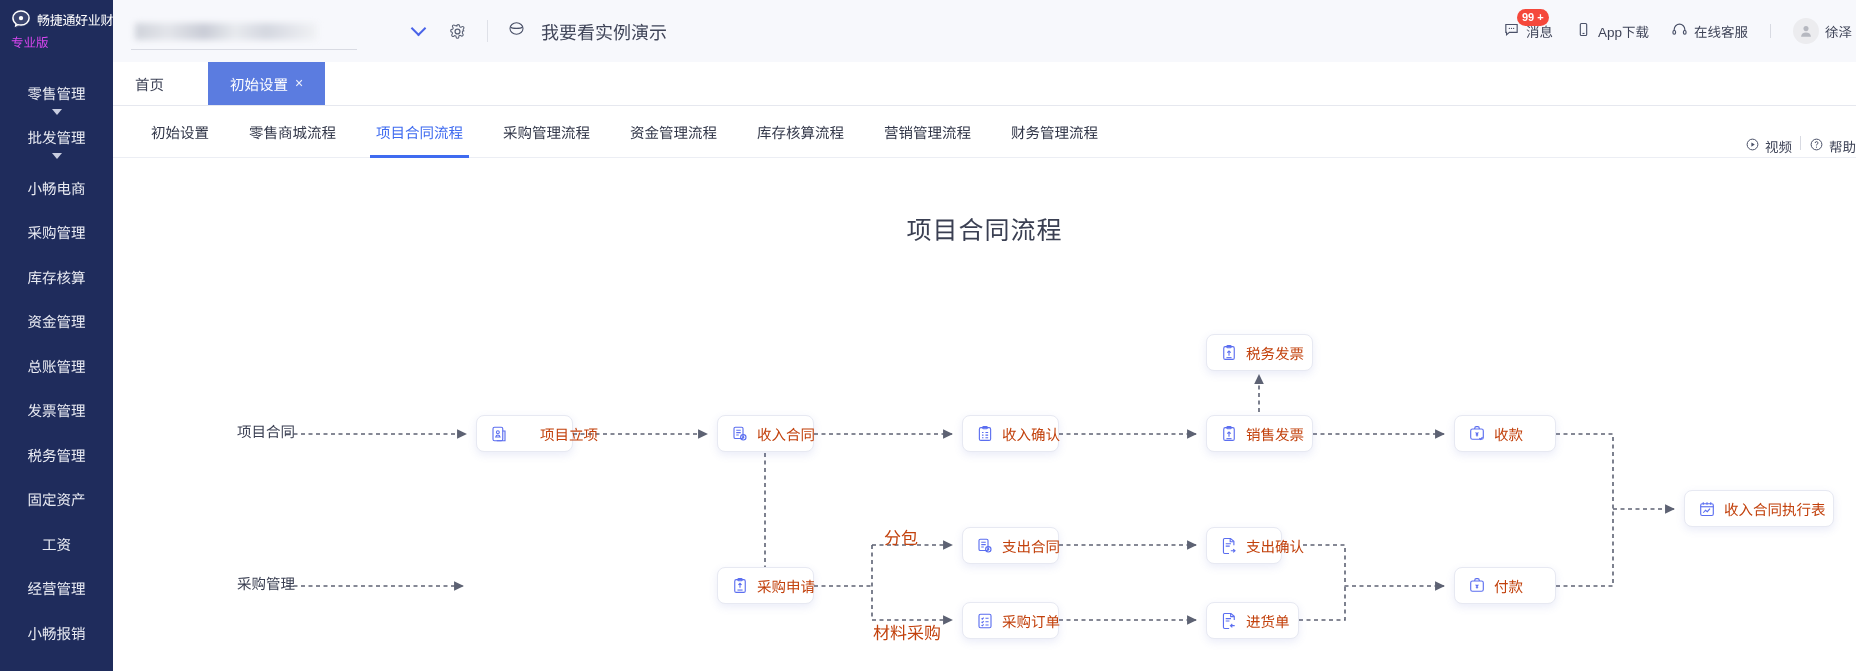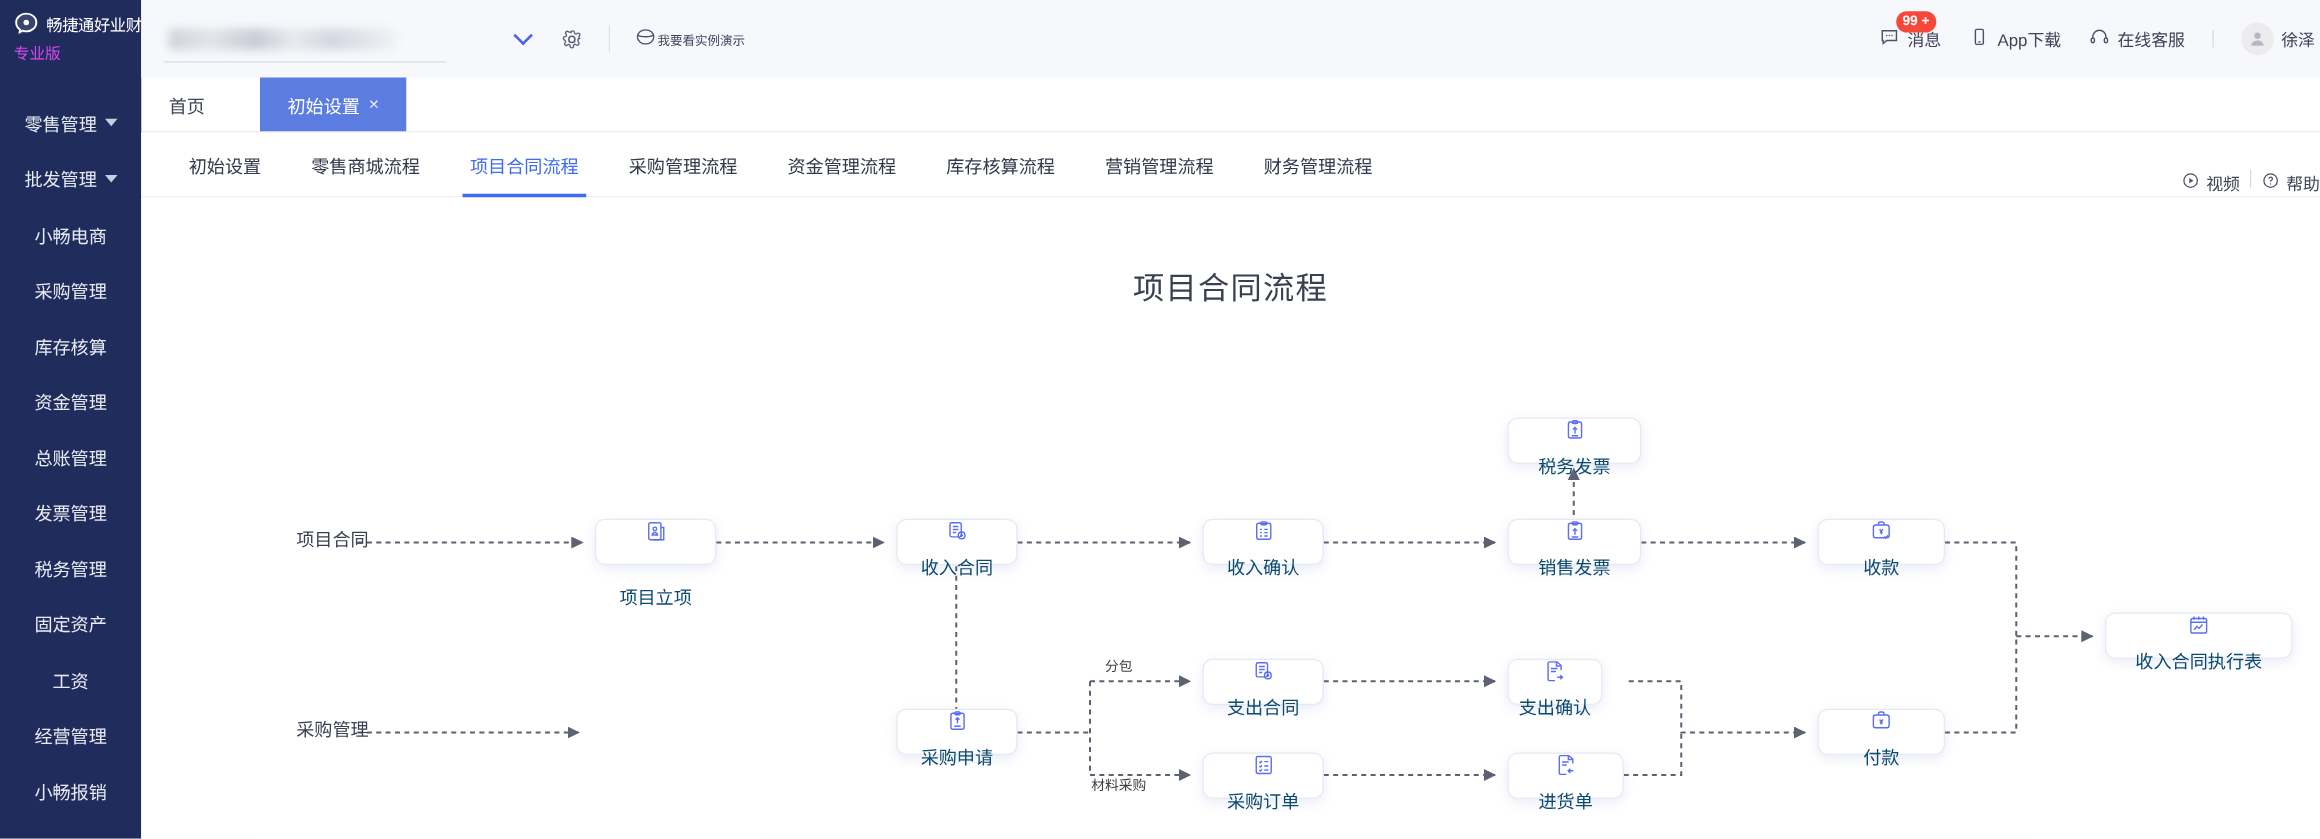--- a/index.html
+++ b/index.html
@@ -16,21 +16,21 @@
     flex: 0 0 113px; position: relative; overflow: hidden;
   }
   .logo-box { height: 62px; padding: 8px 0 0 10px; position: relative; }
   .logo-row { display: flex; align-items: center; gap: 5px; }
   .logo-mark { width: 22px; height: 22px; flex: 0 0 22px; }
   .logo-text { color: #ffffff; font-size: 13px; white-space: nowrap; letter-spacing: -0.3px; }
   .logo-sub { color: #d946ef; font-size: 12.5px; margin-top: 2px; padding-left: 1px; }
   .nav-list { padding-top: 14px; }
   .nav-item {
     height: 44.5px; display: flex; align-items: center; justify-content: center;
-    color: #e8eaf2; font-size: 14.5px; cursor: pointer; position: relative; gap: 6px;
+    color: #e8eaf2; font-size: 14.5px; cursor: pointer; position: relative; gap: 6px; flex-direction: column;
   }
   .caret-down {
     width: 0; height: 0; border-left: 5px solid transparent;
     border-right: 5px solid transparent; border-top: 6px solid #c8cde0;
     display: inline-block;
   }
 
   
   .main { flex: 1; height: 671px; display: flex; flex-direction: column; background:#f7f8fc; min-width:0; }
 
@@ -45,21 +45,21 @@
     background: linear-gradient(90deg,#cfd2da 0%,#e3e5ea 18%,#c9ccd6 38%,#e8eaee 55%,#d4d7e0 72%,#f1f2f5 100%);
     filter: blur(3.2px); border-radius: 2px;
   }
   .company-underline { position:absolute; left:4px; bottom:-10px; width: 226px; height:1px; background:#d9dbe3; }
   .chev {
     width: 11px; height: 11px; border-right: 2px solid #4a63e8; border-bottom: 2px solid #4a63e8;
     transform: rotate(45deg); margin-left: 56px; margin-top:-5px;
   }
   .gear { margin-left: 24px; color:#5b6276; display:flex; align-items:center; }
   .vdiv { width:1px; height:22px; background:#dfe1e8; margin: 0 20px; }
-  .demo-link { display:flex; align-items:center; gap:1px; color:#3f4458; font-size:10px; cursor:pointer; }
+  .demo-link { display:flex; align-items:center; gap:16px; color:#3f4458; font-size:18px; cursor:pointer; }
 
   .topbar-right {
     margin-left: auto; display:flex; align-items:center; gap: 22px; padding-right: 4px;
   }
   .tb-item { display:flex; align-items:center; gap:6px; color:#3f4458; font-size:13.5px; cursor:pointer; position:relative; }
   .badge {
     position:absolute; top:-12px; left: 14px; background:#f5483b; color:#fff;
     font-size: 11px; line-height: 1; padding: 3px 5px 3px 5px; border-radius: 9px; font-weight:bold;
     white-space: nowrap;
   }
@@ -104,28 +104,28 @@
   .flow-title {
     position:absolute; left:0; right:0; top: 52px; text-align:center;
     font-size: 25px; color:#3a3f52; letter-spacing:1px;
   }
   #flow-svg { position:absolute; left:0; top:0; width:100%; height:100%; }
 
   .node {
     position:absolute; height: 37px; background:#ffffff; border:1px solid #e7e9f2;
     border-radius: 8px; display:flex; align-items:center; gap:8px; padding: 0 13px;
     box-shadow: 0 3px 9px rgba(90,105,200,0.13); cursor:pointer; white-space:nowrap;
-    font-size:14.5px; color:#0c4a6e;flex-direction:column;
+    font-size:14.5px; color:#c2410c;
   }
   .node .ico { width:18px; height:18px; flex:0 0 18px; display:flex; align-items:center; justify-content:center; }
   .rowlabel {
     position:absolute; font-size:14.5px; color:#3a3f52; white-space:nowrap;
   }
   .edgelabel {
-    position:absolute; font-size:11px; color:#404040; white-space:nowrap;
+    position:absolute; font-size:17px; color:#c2410c; white-space:nowrap;
   }
 </style>
 </head>
 <body>
 
 <div id="app">
 
   <aside class="sidebar">
     <div class="logo-box">
       <div class="logo-row">

